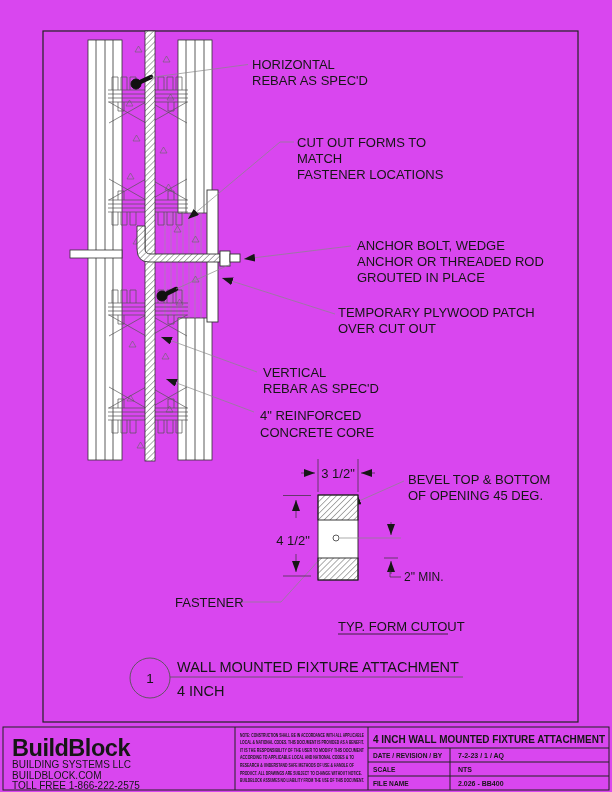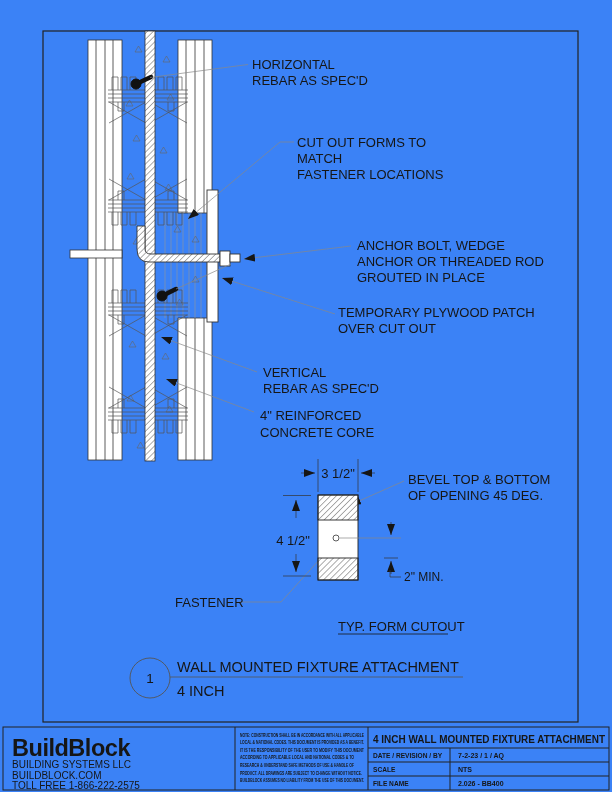--- a/index.html
+++ b/index.html
@@ -1,16 +1,16 @@
 <!DOCTYPE html>
 <html><head>
 <meta charset="utf-8">
 <style>
   html,body{margin:0;padding:0;background:#e8e8e8;}
-  .sheet{position:relative;width:612px;height:792px;background:#3b82f6;margin:0 auto;overflow:hidden;
+  .sheet{position:relative;width:612px;height:792px;background:#d946ef;margin:0 auto;overflow:hidden;
          font-family:"Liberation Sans", sans-serif;text-align:center;}
   svg text{font-family:"Liberation Sans", sans-serif;fill:#161616;}
   .ann{font-size:13px;}
   .dim{font-size:13px;}
   .dim2{font-size:12px;}
   .callout-title{font-size:14.5px;}
   .tb-logo{font-size:24px;font-weight:bold;letter-spacing:-0.5px;}
   .tb-co{font-size:10px;}
   .tb-note{font-size:5.9px;font-weight:bold;}
   .tb-title{font-size:10px;font-weight:bold;}

